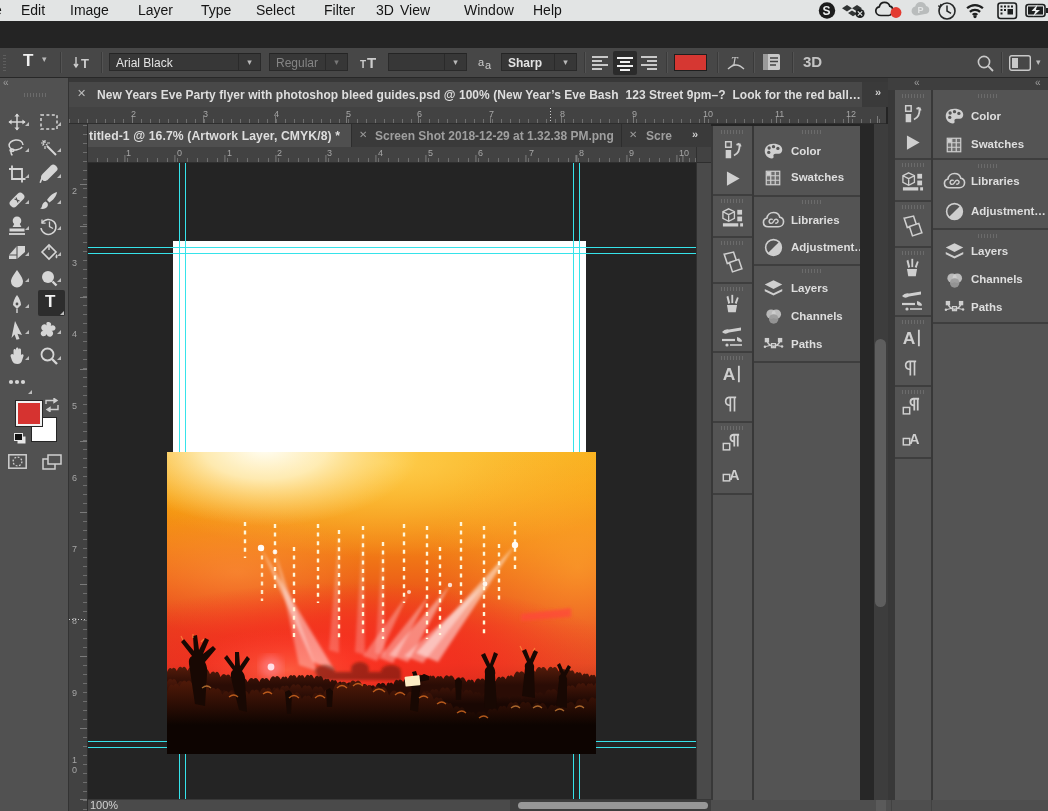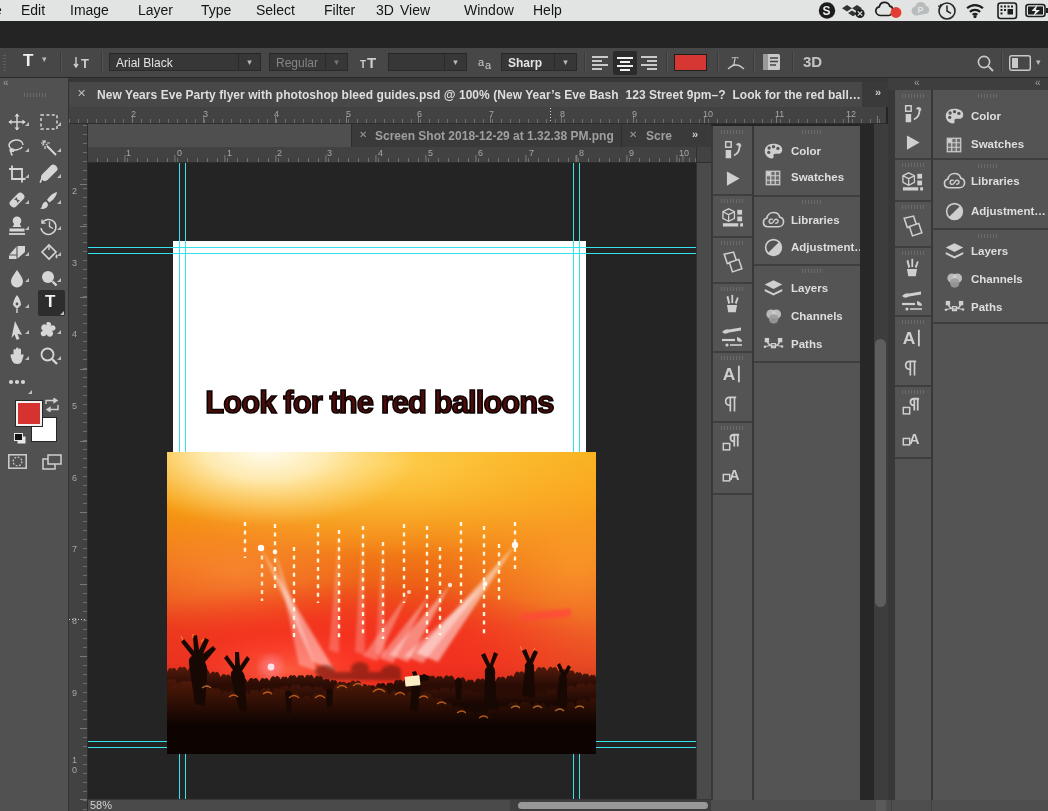--- a/index.html
+++ b/index.html
@@ -450,20 +450,21 @@
     <span class="rnum" style="left:3px;top:349px;">6</span>
       <span class="rnum" style="left:3px;top:420px;">7</span>
     <span class="rnum" style="left:3px;top:492px;">8</span>
       <span class="rnum" style="left:3px;top:564px;">9</span>
     <span class="rnum" style="left:3px;top:631px;">1<br>0</span>
     <div style="position:absolute;left:0;top:495px;width:19px;height:1px;background-image:repeating-linear-gradient(90deg,#cfcfcf 0,#cfcfcf 1px,transparent 1px,transparent 3px);"></div>
   </div>
 
   <div class="abs" id="tab2" style="left:88px;top:124px;width:623px;height:23px;background:#3a3a3a;overflow:hidden;">
     <div style="position:absolute;left:0;top:0;width:264px;height:23px;background:#4f4f4f;border-right:1px solid #2d2d2d;box-sizing:border-box;"></div>
+    <span class="ptext" style="left:1px;top:5px;font-size:12.2px;letter-spacing:0.1px;white-space:nowrap;">titled-1 @ 16.7% (Artwork Layer, CMYK/8) *</span>
     <span class="tabx" style="position:absolute;left:271px;top:5px;font-size:10px;color:#9a9a9a;">✕</span>
     <span style="position:absolute;left:287px;top:5px;font-size:12px;font-weight:bold;color:#9f9f9f;white-space:nowrap;">Screen Shot 2018-12-29 at 1.32.38 PM.png</span>
     <div style="position:absolute;left:533px;top:0;width:1px;height:23px;background:#2d2d2d;"></div>
     <span class="tabx" style="position:absolute;left:541px;top:5px;font-size:10px;color:#9a9a9a;">✕</span>
     <span style="position:absolute;left:558px;top:5px;font-size:12px;font-weight:bold;color:#9f9f9f;">Scre</span>
     <span style="position:absolute;left:604px;top:4px;color:#cfcfcf;font-size:11px;font-weight:bold;letter-spacing:-2px;">»</span>
   </div>
   <div class="abs" id="ruler2" style="left:88px;top:147px;width:608px;height:16px;background:#424242;border-bottom:1px solid #2e2e2e;box-sizing:border-box;overflow:hidden;">
     <div style="position:absolute;left:0;bottom:0;width:100%;height:4px;background-image:repeating-linear-gradient(90deg,#6e6e6e 0,#6e6e6e 1px,transparent 1px,transparent 10.03px);background-position:-1px 0;"></div>
     <div style="position:absolute;left:0;bottom:0;width:100%;height:7px;background-image:repeating-linear-gradient(90deg,#7a7a7a 0,#7a7a7a 1px,transparent 1px,transparent 50.15px);background-position:-13.6px 0;"></div>
@@ -477,21 +478,20 @@
       <span class="rnum" style="left:390px;top:1px;">6</span>
     <span class="rnum" style="left:441px;top:1px;">7</span>
       <span class="rnum" style="left:491px;top:1px;">8</span>
     <span class="rnum" style="left:541px;top:1px;">9</span>
       <span class="rnum" style="left:591px;top:1px;">10</span>
   </div>
   <div class="abs" id="canvas2" style="left:88px;top:163px;width:608px;height:636px;background:#242424;overflow:hidden;">
 
     <div class="abs" style="left:85px;top:78px;width:413px;height:513px;background:#ffffff;"></div>
 
-    <div class="abs" id="ttl3" style="left:85px;top:222px;width:413px;text-align:center;font-weight:bold;font-size:31px;letter-spacing:-0.95px;color:#4c0d0a;-webkit-text-stroke:1.6px #0d0303;white-space:nowrap;">Look for the red balloons</div>
 
     <div class="abs" style="left:79px;top:289px;width:429px;height:302px;">
       <svg width="429" height="302" viewBox="0 0 429 302">
         <defs>
           <linearGradient id="ibg" x1="0" y1="0" x2="0" y2="1">
             <stop offset="0" stop-color="#f7b013"></stop>
             <stop offset="0.14" stop-color="#f6a00f"></stop>
             <stop offset="0.31" stop-color="#f28015"></stop>
             <stop offset="0.46" stop-color="#ec5b18"></stop>
             <stop offset="0.58" stop-color="#e6401d"></stop>
@@ -663,21 +663,21 @@
     <div class="guideH" style="left:0;top:84px;width:608px;"></div>
     <div class="guideH" style="left:0;top:90px;width:608px;"></div>
     <div class="guideH" style="left:0;top:578px;width:79px;"></div>
     <div class="guideH" style="left:0;top:584px;width:79px;"></div>
     <div class="guideH" style="left:508px;top:578px;width:100px;"></div>
     <div class="guideH" style="left:508px;top:584px;width:100px;"></div>
   </div>
   <div class="abs" id="vscroll2" style="left:696px;top:147px;width:15px;height:652px;background:#4a4a4a;border-left:1px solid #303030;box-sizing:border-box;"></div>
   <div class="abs" style="left:697px;top:147px;width:14px;height:16px;background:#424242;border-bottom:1px solid #2e2e2e;box-sizing:border-box;"></div>
   <div class="abs" id="status2" style="left:88px;top:799px;width:623px;height:12px;background:#4a4a4a;border-top:1px solid #383838;box-sizing:border-box;font-size:11px;color:#d2d2d2;">
-    <span style="position:absolute;left:2px;top:-1px;">58%</span>
+    <span style="position:absolute;left:2px;top:-1px;">100%</span>
     <div style="position:absolute;left:422px;top:0;width:201px;height:11px;background:#3e3e3e;"></div>
     <div style="position:absolute;left:430px;top:2px;width:190px;height:7px;background:#989898;border-radius:4px;"></div>
   </div>
 
   <div class="abs" id="idock" style="left:711px;top:126px;width:149px;height:685px;background:#383838;">
     <div class="abs" style="left:2px;top:0;width:39px;height:685px;background:#545454;">
       <div class="grip" style="left:8px;top:4px;width:24px;"></div>
       <svg class="abs" style="left:9px;top:13px;" width="22" height="22">
           <use href="#ic-clone"></use>
         </svg>

